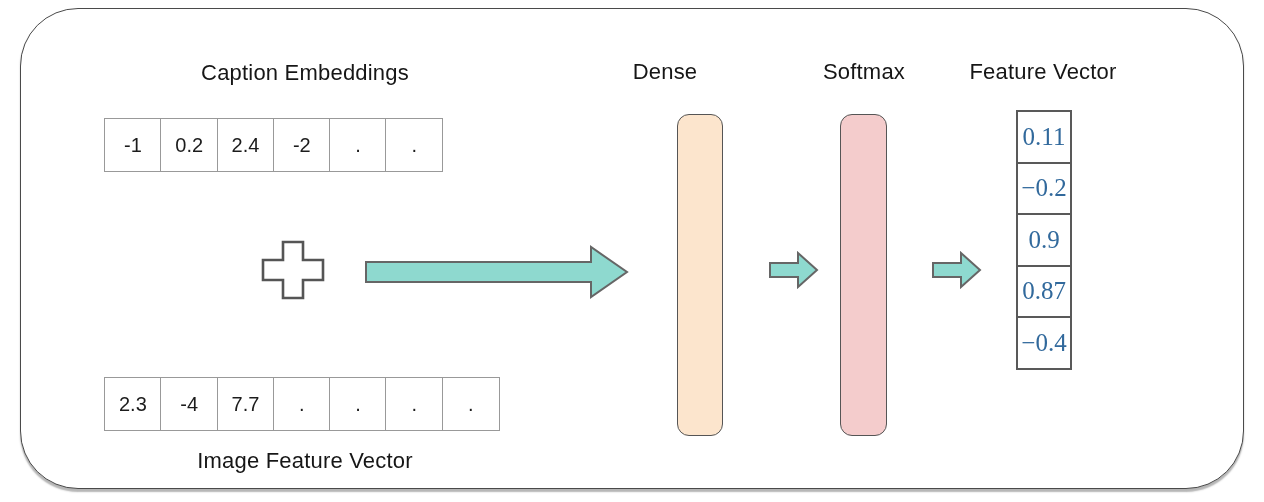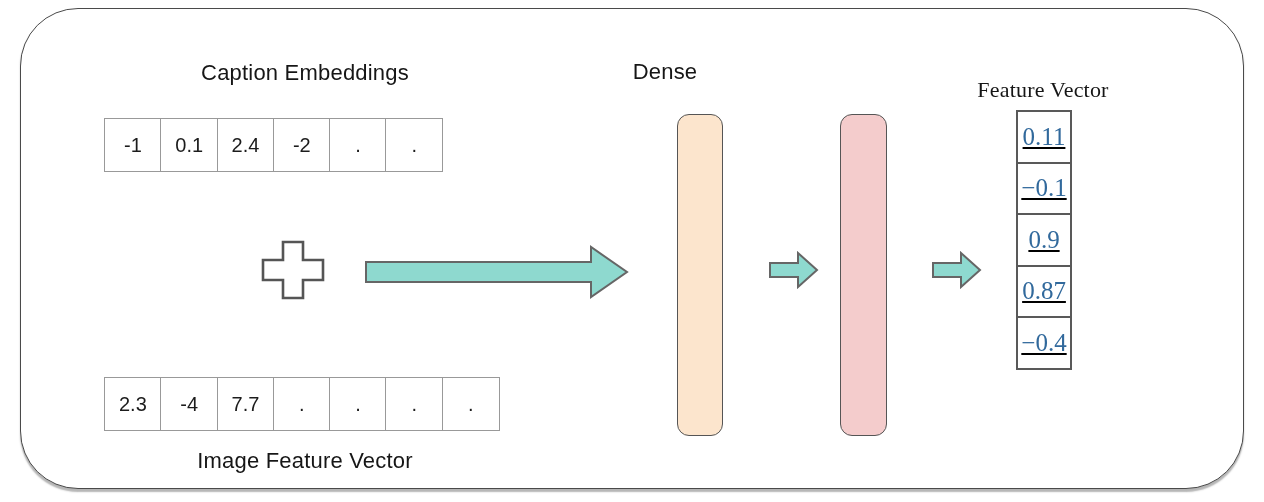--- a/index.html
+++ b/index.html
@@ -50,21 +50,20 @@
     font-size: 20px;
     color: #1c1c1c;
     background: #ffffff;
   }
   .vector-row .cell:first-child { margin-left: 0; }
   
   .vector-col {
     position: absolute;
     display: flex;
     flex-direction: column;
-    text-decoration: underline;
   }
   .vector-col .cell {
     width: 52px;
     height: 49.5px;
     border: 2px solid #595959;
     margin-top: -2px;
     display: flex;
     align-items: center;
     justify-content: center;
     font-family: "Liberation Serif", serif;
@@ -87,28 +86,29 @@
 <body>
 
 <div class="canvas">
 
   <div class="outer-frame"></div>
 
   <div class="diagram-label" style="left:105px; top:60px; width:400px;">Caption Embeddings</div>
 
   <div class="diagram-label" style="left:605px; top:59px; width:120px;">Dense</div>
 
+  <div class="diagram-label" style="left:799px; top:59px; width:130px;">Softmax</div>
 
-  <div class="diagram-label" style="left:963px; top:77px; width:160px;font-family:Liberation Serif, serif;">Feature Vector</div>
+  <div class="diagram-label" style="left:963px; top:59px; width:160px;">Feature Vector</div>
 
   <div class="diagram-label" style="left:105px; top:448px; width:400px;">Image Feature Vector</div>
 
   <div class="vector-row" style="left:104px; top:118px;">
     <div class="cell">-1</div>
-    <div class="cell">0.1</div>
+    <div class="cell">0.2</div>
     <div class="cell">2.4</div>
     <div class="cell">-2</div>
     <div class="cell">.</div>
     <div class="cell">.</div>
   </div>
 
   <div class="vector-row" style="left:104px; top:377px;">
     <div class="cell">2.3</div>
     <div class="cell">-4</div>
     <div class="cell">7.7</div>
@@ -133,19 +133,19 @@
   </svg>
 
   <div class="layer-pill" style="left:840px; top:114px; background:#f4cccc; width:45px;"></div>
 
   <svg class="abs" style="left:932px; top:251px;" width="50" height="38" viewBox="0 0 50 38">
     <path d="M1 12 H29 V2 L48 19 L29 36 V26 H1 Z" fill="#8ed9cf" stroke="#666666" stroke-width="2" stroke-linejoin="miter"></path>
   </svg>
 
   <div class="vector-col" style="left:1016px; top:110px;">
     <div class="cell">0.11</div>
-    <div class="cell">−0.1</div>
+    <div class="cell">−0.2</div>
     <div class="cell">0.9</div>
     <div class="cell">0.87</div>
     <div class="cell">−0.4</div>
   </div>
 
 </div>
 
 </body></html>

